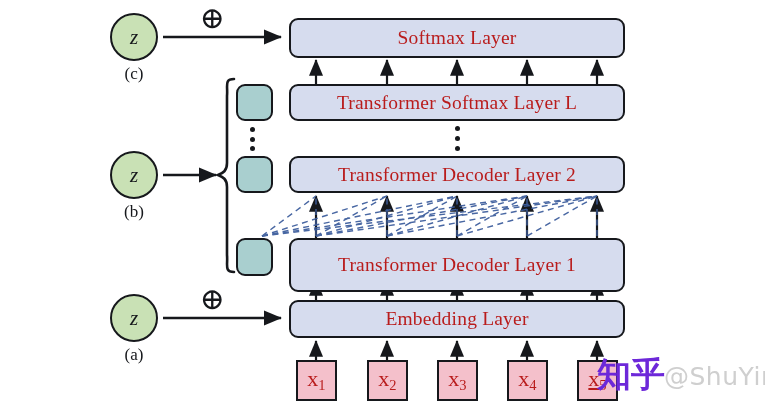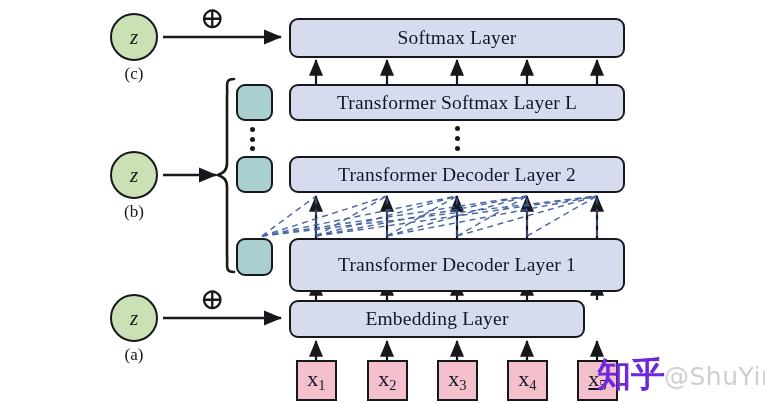--- a/index.html
+++ b/index.html
@@ -30,21 +30,21 @@
 
   .node {
     position: absolute;
     box-sizing: border-box;
     z-index: 3;
     display: flex;
     align-items: center;
     justify-content: center;
     border: 2.2px solid #16181c;
     border-radius: 9px;
-    color: #0f172a;
+    color: #b91c1c;
   }
   .layer-box {
     font-size: 19.5px;
     letter-spacing: .2px;
     white-space: nowrap;
   }
   .mem-box { border-radius: 9px; }
   .tok-box {
     font-size: 22px;
     border-radius: 0;
@@ -225,21 +225,21 @@
   </div>
 
   <div class="node layer-box" style="left:289px; top:156px; width:336px; height:37px; background:#d6dcee;">
     <span>Transformer Decoder Layer 2</span>
   </div>
 
   <div class="node layer-box" style="left:289px; top:238px; width:336px; height:54px; background:#d6dcee;">
     <span>Transformer Decoder Layer 1</span>
   </div>
 
-  <div class="node layer-box" style="left:289px; top:300px; width:296px; height:38px; background:#d6dcee;">
+  <div class="node layer-box" style="left:289px; top:300px; width:336px; height:38px; background:#d6dcee;">
     <span>Embedding Layer</span>
   </div>
 
   <div class="node mem-box" style="left:236px; top:84px; width:37px; height:37px; background:#a9cfcf;"></div>
 
   <div class="node mem-box" style="left:236px; top:156px; width:37px; height:37px; background:#a9cfcf;"></div>
 
   <div class="node mem-box" style="left:236px; top:238px; width:37px; height:38px; background:#a9cfcf;"></div>
 
   <div class="vdots" style="left:249px; top:127px; width:6px; height:24px;">

